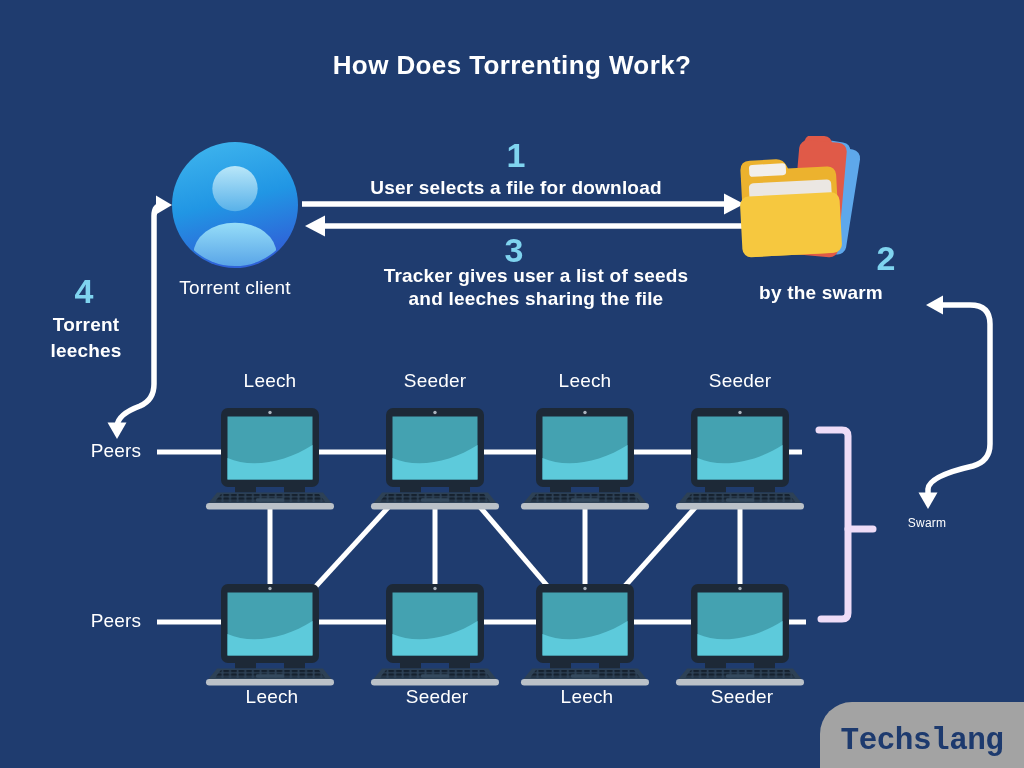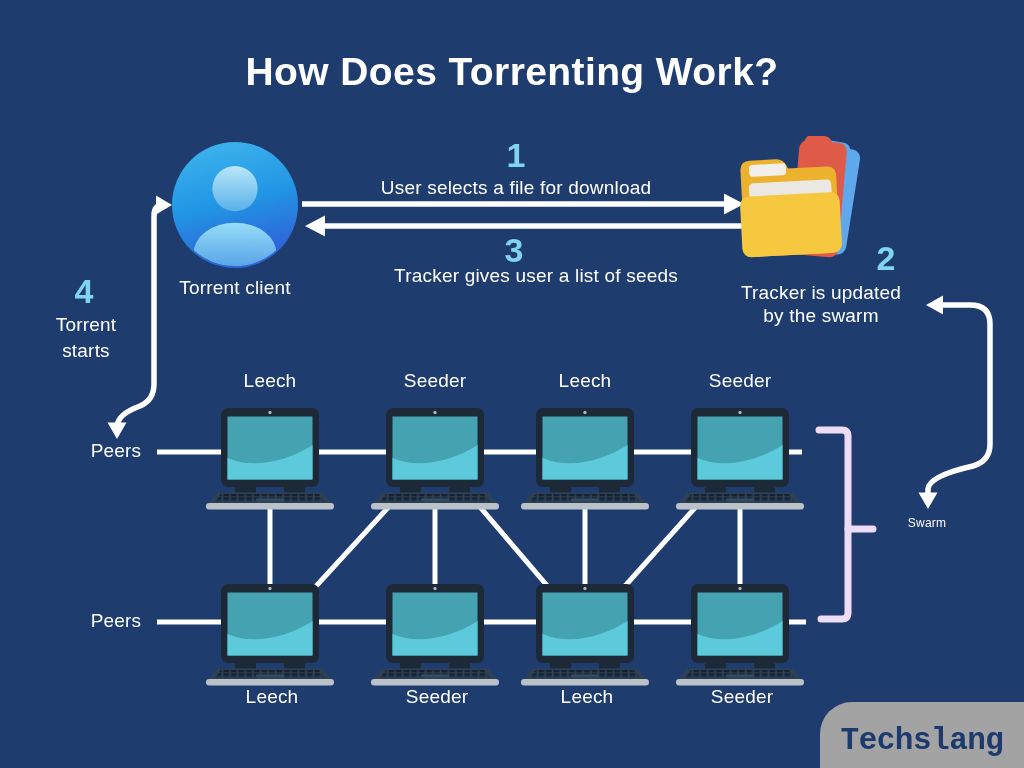--- a/index.html
+++ b/index.html
@@ -5,23 +5,23 @@
   html,body{margin:0;padding:0;}
   body{
     width:1024px;height:768px;position:relative;overflow:hidden;
     background:#1f3c6f;
     font-family:"Liberation Sans","DejaVu Sans",sans-serif;
   }
   .abs{position:absolute;}
   .ctr{transform:translateX(-50%);text-align:center;white-space:nowrap;}
   .lbl{color:#ffffff;font-weight:400;font-size:19px;letter-spacing:.2px;}
   .num{color:#7fd4ef;font-weight:800;font-size:34px;line-height:1;}
-  .steptxt{color:#ffffff;font-weight:400;font-size:19px;line-height:23px;letter-spacing:.2px;}
+  .steptxt{color:#ffffff;font-weight:700;font-size:19px;line-height:23px;letter-spacing:.2px;}
   #title{
-    left:512px;top:50px;width:900px;color:#fff;font-weight:800;font-size:39px;
+    left:512px;top:50px;width:900px;color:#fff;font-weight:800;font-size:26px;
     letter-spacing:.4px;z-index:3;
   }
   .z1{z-index:1}.z2{z-index:2}.z3{z-index:3}
   #logo-box{
     left:820px;top:702px;width:204px;height:76px;background:#a3a3a3;
     border-radius:32px 0 0 0;display:flex;align-items:center;justify-content:center;
     z-index:4;
     font-family:Liberation Mono, monospace;
   }
   #logo-box span{
@@ -162,32 +162,32 @@
   </svg>
 
 <div id="title" class="abs ctr">How Does Torrenting Work?</div>
 
 <div class="abs ctr num z3" style="left:516px;top:138px">1</div>
 <div class="abs ctr steptxt z3" style="left:516px;top:176px">User selects a file for download</div>
 
 <div class="abs ctr num z3" style="left:514px;top:233px">3</div>
 <div class="abs ctr z3" style="left:536px;top:264px">
   <div class="steptxt">Tracker gives user a list of seeds</div>
+  <div class="steptxt">and leeches sharing the file</div>
 </div>
 
 <div class="abs ctr num z3" style="left:886px;top:241px">2</div>
 <div class="abs ctr z3" style="left:821px;top:281px">
-  <div class="steptxt">Tracker is updated</div>
   <div class="steptxt">by the swarm</div>
 </div>
 
 <div class="abs ctr num z3" style="left:84px;top:274px">4</div>
 <div class="abs ctr z3" style="left:86px;top:312px">
   <div class="steptxt" style="line-height:26px">Torrent</div>
-  <div class="steptxt" style="line-height:26px">starts</div>
+  <div class="steptxt" style="line-height:26px">leeches</div>
 </div>
 
 <div class="abs ctr lbl z3" style="left:235px;top:277px">Torrent client</div>
 <div class="abs ctr lbl z3" style="left:116px;top:440px">Peers</div>
 <div class="abs ctr lbl z3" style="left:116px;top:610px">Peers</div>
 <div class="abs ctr lbl z3" style="left:927px;top:516px;font-size:12px">Swarm</div>
 
 <div class="abs ctr lbl z3" style="left:270px;top:370px">Leech</div>
 <div class="abs ctr lbl z3" style="left:435px;top:370px">Seeder</div>
 <div class="abs ctr lbl z3" style="left:585px;top:370px">Leech</div>

